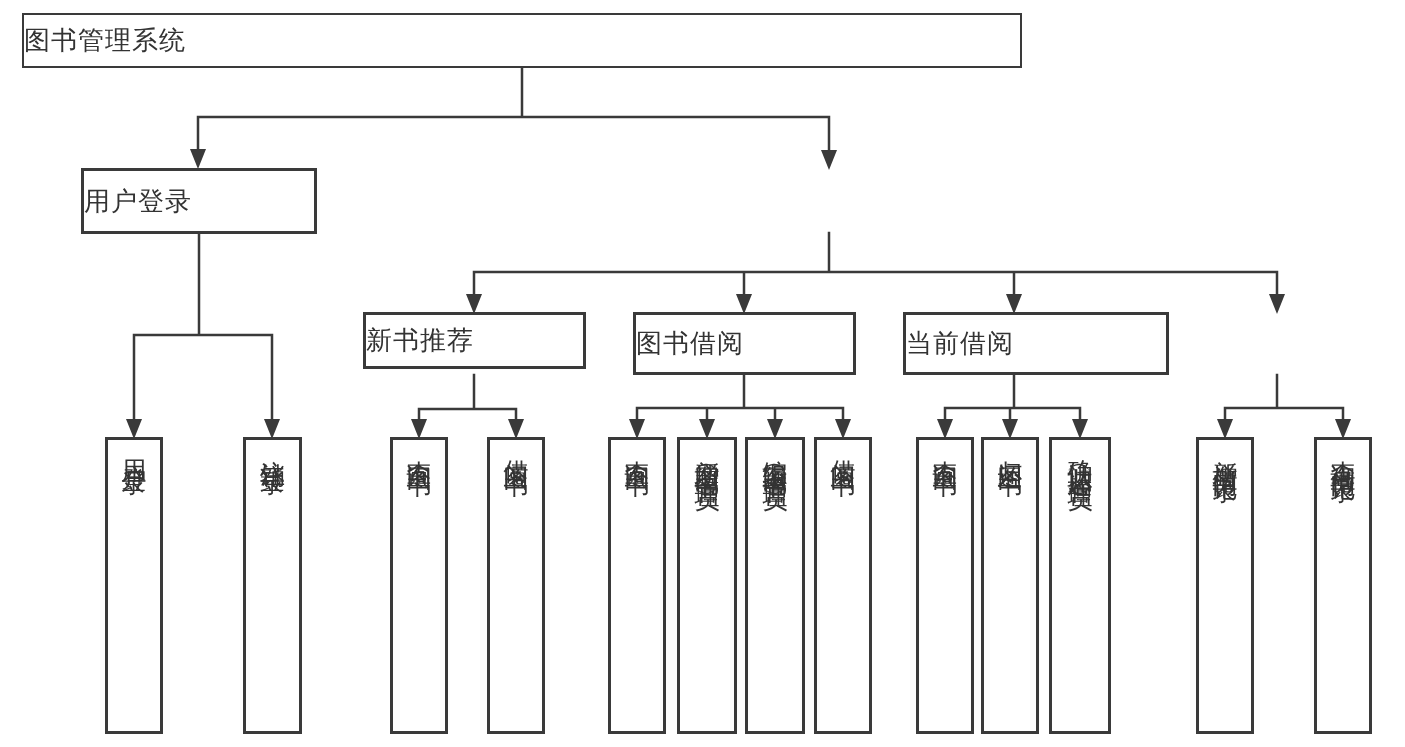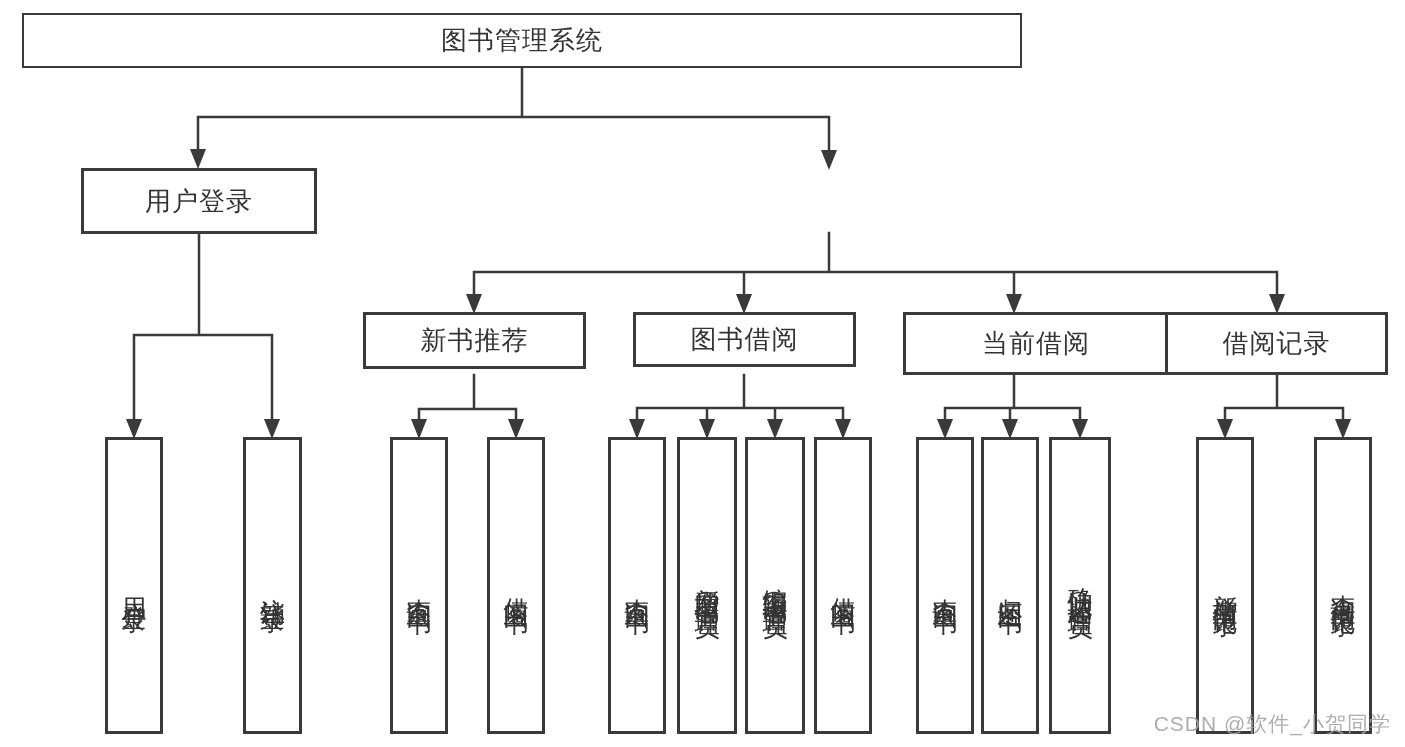--- a/index.html
+++ b/index.html
@@ -4,21 +4,21 @@
 <style>
   html,body { margin:0; padding:0; background:#ffffff; }
   #canvas {
     position:relative; width:1405px; height:747px; background:#ffffff;
     font-family:"Liberation Sans","DejaVu Sans",sans-serif; color:#333333;
     overflow:hidden;
   }
   #connectors { position:absolute; left:0; top:0; width:1405px; height:747px; }
   .box {
     position:absolute; box-sizing:border-box; background:#ffffff;
-    border:3px solid #3a3a3a; display:flex; align-items:center; justify-content:center;
+    border:3px solid #3a3a3a; display:flex; align-items:center; justify-content:flex-start;
   }
   .box-root { border-width:2px; }
   .hlabel { font-size:26px; letter-spacing:1px; white-space:nowrap; }
   .leaf {
     writing-mode:vertical-lr; text-orientation:mixed;
   }
   .vlabel { font-size:25px; letter-spacing:4px; line-height:1; }
   .watermark {
     position:absolute; top:710px; right:14px; font-size:21px;
     color:rgba(164,164,164,0.9); letter-spacing:1px; white-space:nowrap; z-index:5;
@@ -78,28 +78,25 @@
     <span class="hlabel">图书管理系统</span>
   </div>
 
   <div class="box" style="left:81px;top:168px;width:236px;height:66px;">
     <span class="hlabel">用户登录</span>
   </div>
 
   <div class="box" style="left:363px;top:312px;width:223px;height:57px;">
     <span class="hlabel">新书推荐</span>
   </div>
-  <div class="box" style="left:633px;top:312px;width:223px;height:55px;">
+  <div class="box" style="left:633px;top:312px;width:223px;height:63px;">
     <span class="hlabel">图书借阅</span>
   </div>
   <div class="box" style="left:903px;top:312px;width:266px;height:63px;">
     <span class="hlabel">当前借阅</span>
-  </div>
-  <div class="box" style="left:1165px;top:312px;width:223px;height:63px;">
-    <span class="hlabel">借阅记录</span>
   </div>
 
   <div class="box leaf" style="left:105px;top:437px;width:58px;height:297px;">
     <span class="vlabel">用户登录</span>
   </div>
   <div class="box leaf" style="left:243px;top:437px;width:59px;height:297px;">
     <span class="vlabel">注销登录</span>
   </div>
 
   <div class="box leaf" style="left:390px;top:437px;width:58px;height:297px;">
@@ -132,15 +129,14 @@
     <span class="vlabel">确认归还（管理员）</span>
   </div>
 
   <div class="box leaf" style="left:1196px;top:437px;width:58px;height:297px;">
     <span class="vlabel">新增借阅记录</span>
   </div>
   <div class="box leaf" style="left:1314px;top:437px;width:58px;height:297px;">
     <span class="vlabel">查询借阅记录</span>
   </div>
 
-  <div class="watermark">CSDN @软件_小贺同学</div>
 
 </div>
 
 </body></html>

